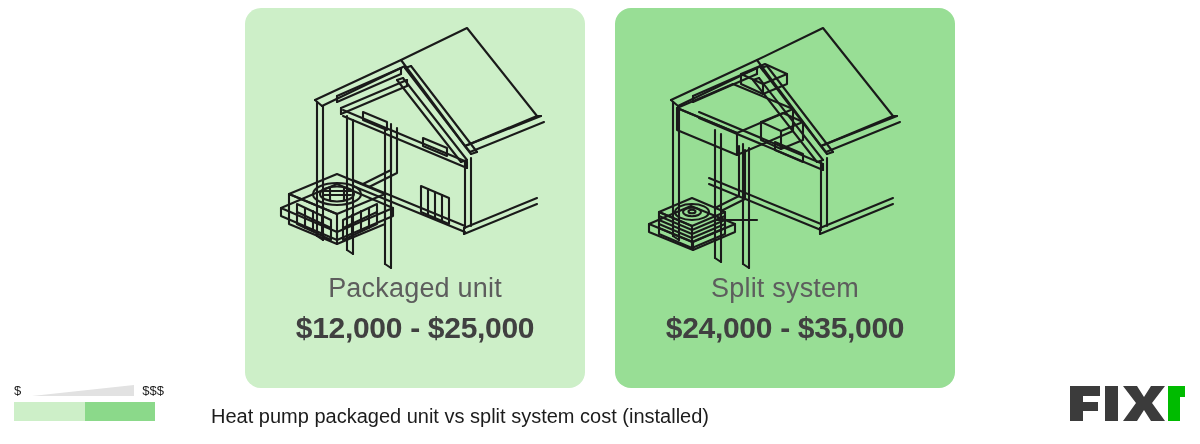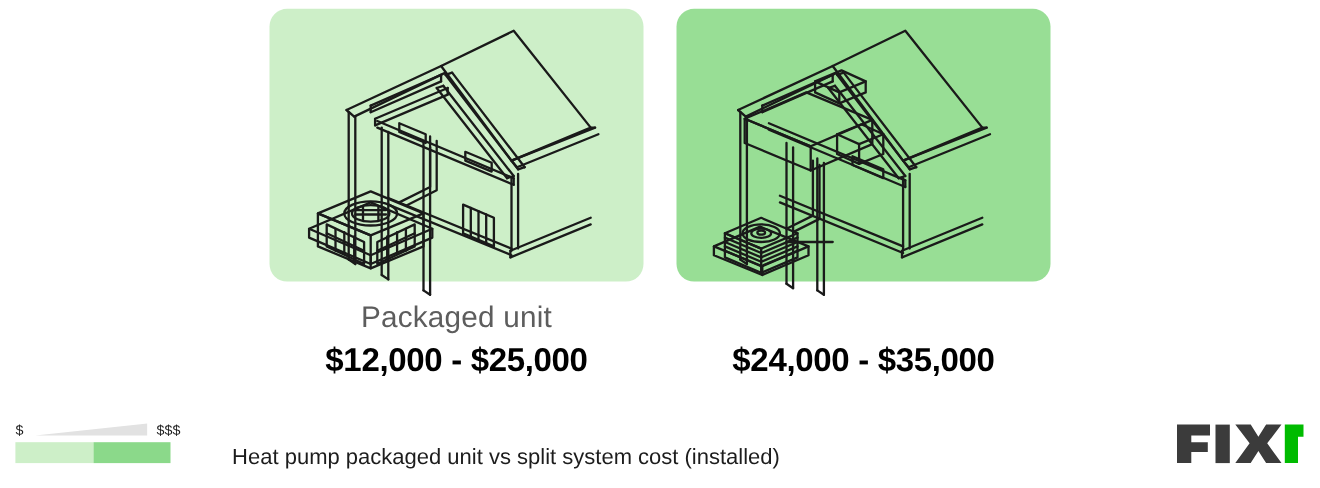--- a/index.html
+++ b/index.html
@@ -20,21 +20,21 @@
     position: absolute;
     left: 0;
     top: 0;
     width: 1200px;
     height: 370px;
   }
   .panel {
     position: absolute;
     top: 8px;
     width: 340px;
-    height: 248px;
+    height: 380px;
     border-radius: 16px;
     box-sizing: border-box;
   }
   .panel.left  { left: 245px; background: #cdefc8; }
   .panel.right { left: 615px; background: #98de95; }
 
   .panel-art {
     position: absolute;
     left: 0;
     top: 4px;
@@ -56,21 +56,21 @@
     line-height: 32px;
   }
   .panel-price {
     position: absolute;
     left: 0;
     top: 302px;
     width: 340px;
     text-align: center;
     font-size: 30px;
     font-weight: 700;
-    color: #000000;
+    color: #404040;
     letter-spacing: -0.3px;
     line-height: 36px;
   }
 
   
   .legend {
     position: absolute;
     left: 14px;
     top: 382px;
     width: 150px;
@@ -349,20 +349,21 @@
           <ellipse cx="77" cy="200" rx="9" ry="4.2"></ellipse>
           <ellipse cx="77" cy="199.5" rx="3.5" ry="1.8"></ellipse>
 
           <path d="M100 196 L124 184 L124 134"></path>
           <path d="M106 199 L130 187 L130 138"></path>
           <path d="M100 208 L142 208"></path>
         </g>
       </svg>
     </div>
 
+    <div class="panel-title">Split system</div>
     <div class="panel-price">$24,000 - $35,000</div>
   </div>
 </div>
 
 <div class="legend">
   <div class="legend-scale">
     <span class="legend-dollar-low">$</span>
     <span class="legend-dollar-high">$$$</span>
     <span class="legend-wedge">
       <svg viewBox="0 0 102 14" xmlns="http://www.w3.org/2000/svg" preserveAspectRatio="none">

